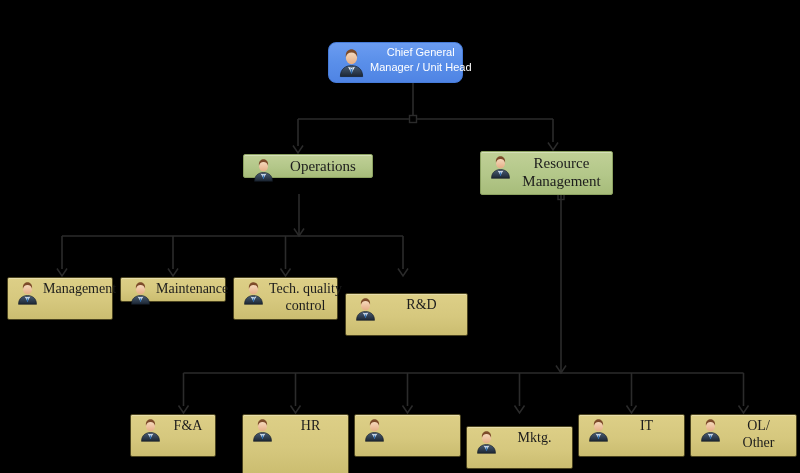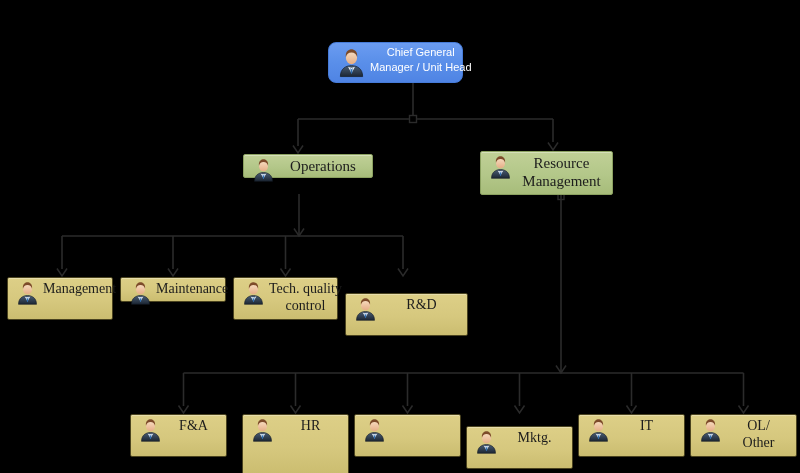--- a/index.html
+++ b/index.html
@@ -186,21 +186,21 @@
 
   <div class="node leaf-node" style="left:345px; top:293px; width:123px; height:43px;">
     <svg class="picon picon-sm">
         <use href="#iconPerson"></use>
       </svg>
     <div class="txt">
       <div class="l">R&amp;D</div>
     </div>
   </div>
 
-  <div class="node leaf-node" style="left:130px; top:414px; width:97px; height:43px;">
+  <div class="node leaf-node" style="left:130px; top:414px; width:86px; height:43px;">
     <svg class="picon picon-sm">
         <use href="#iconPerson"></use>
       </svg>
     <div class="txt">
       <div class="l">F&amp;A</div>
     </div>
   </div>
 
   <div class="node leaf-node" style="left:242px; top:414px; width:107px; height:61px;">
     <svg class="picon picon-sm">

